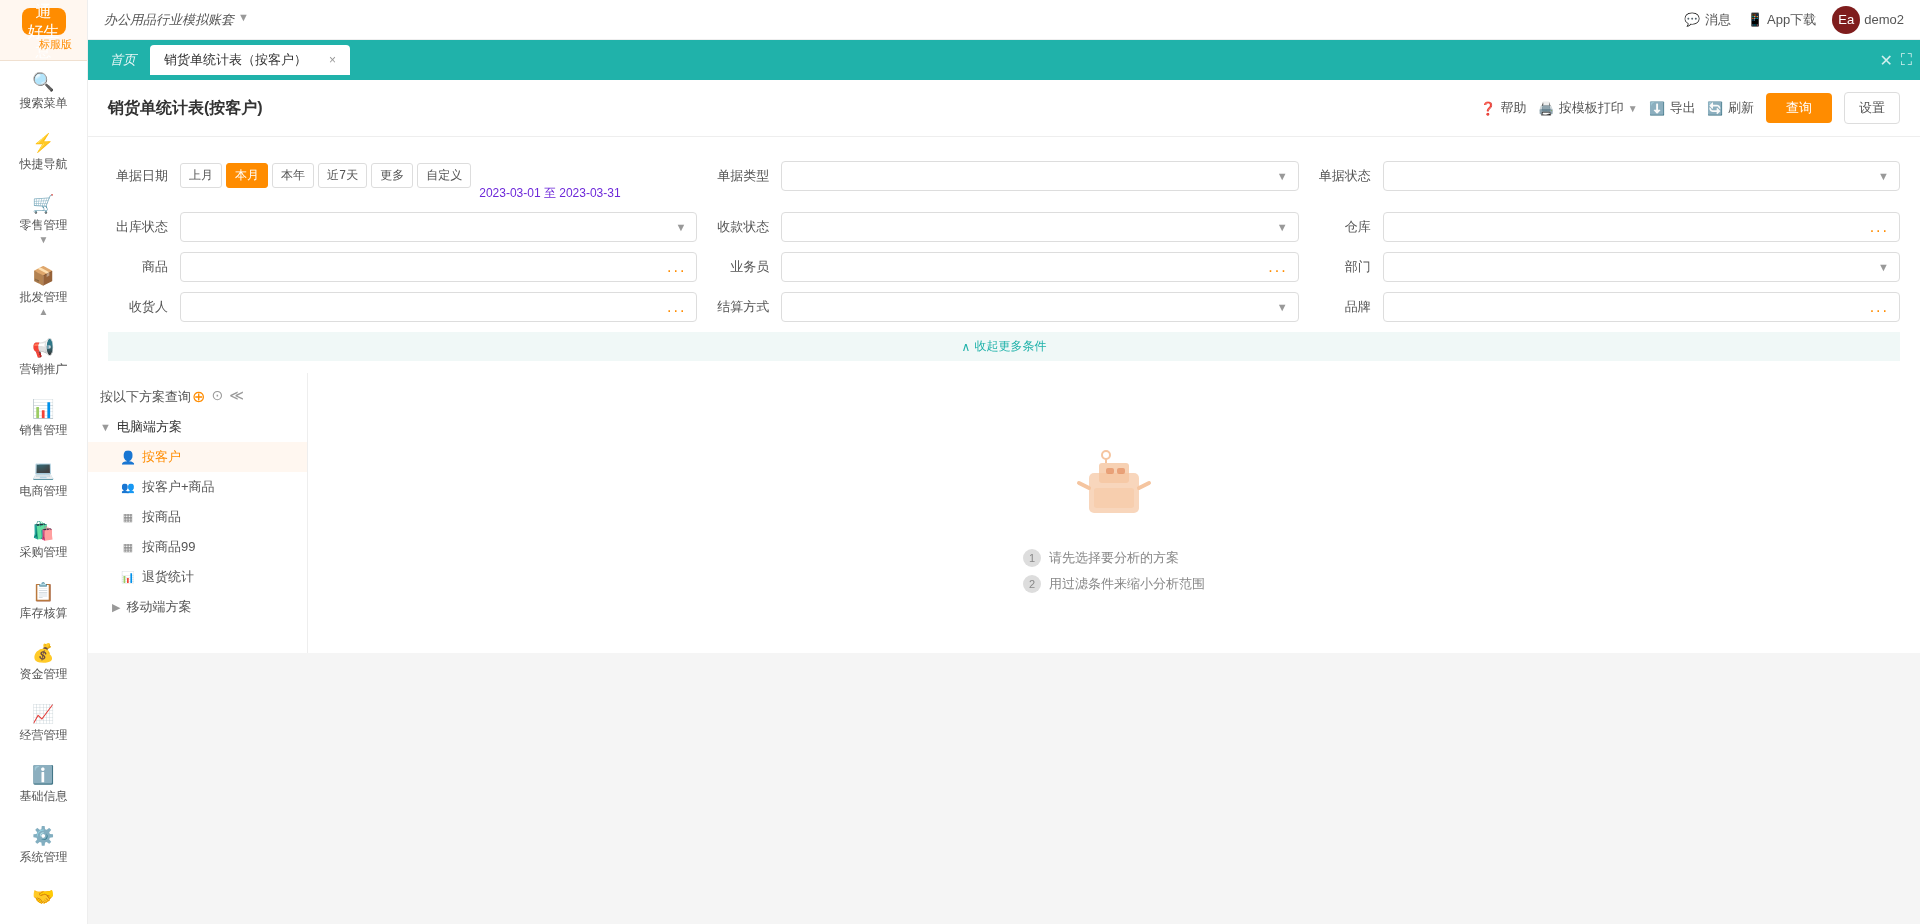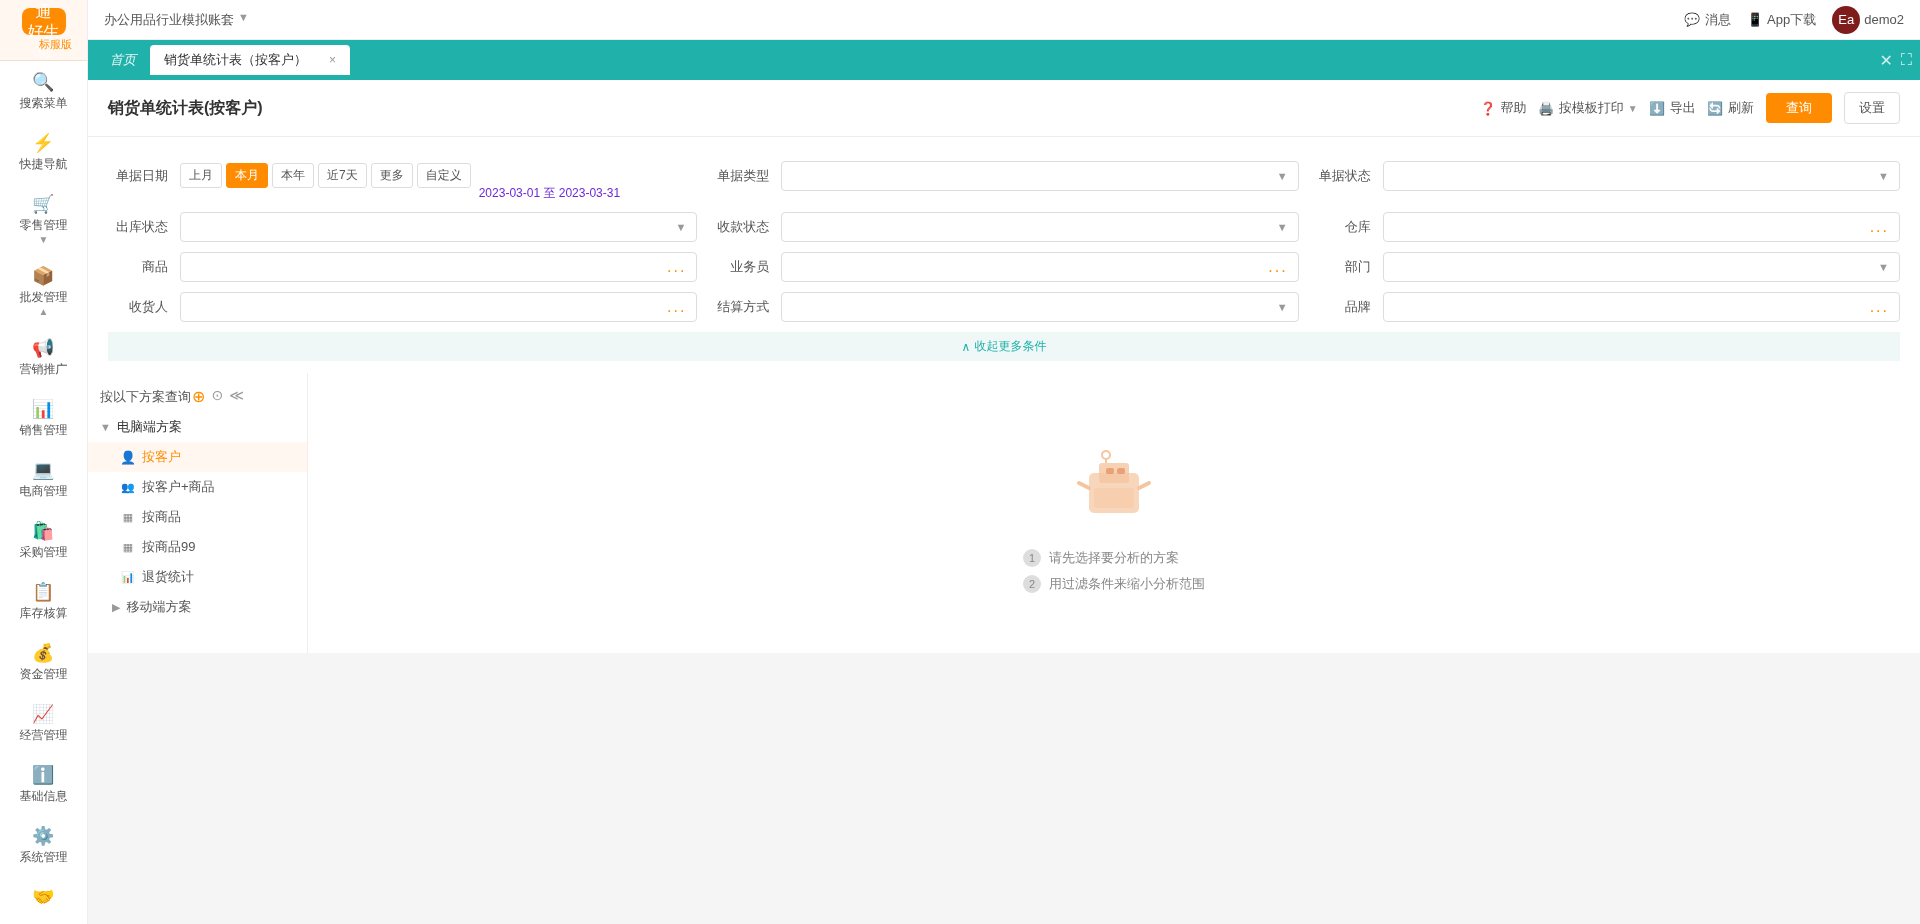--- a/index.html
+++ b/index.html
@@ -13,21 +13,21 @@
     .sidebar-nav { flex: 1; overflow-y: auto; width: 100%; }
     .sidebar-item { width: 100%; padding: 10px 4px; display: flex; flex-direction: column; align-items: center; cursor: pointer; font-size: 12px; color: #555; text-align: center; }
     .sidebar-item .icon { font-size: 18px; margin-bottom: 2px; }
 
     
     .main { flex: 1; display: flex; flex-direction: column; overflow: hidden; }
 
     
     .topbar { height: 40px; background: #fff; display: flex; align-items: center; justify-content: space-between; padding: 0 16px; border-bottom: 1px solid #eee; flex-shrink: 0; }
     .topbar-left { display: flex; align-items: center; gap: 8px; font-size: 13px; color: #555; }
-    .topbar-dropdown { display: flex; gap: 4px; cursor: pointer; }
+    .topbar-dropdown { display: flex; gap: 4px; cursor: pointer; font-style: italic; }
     .topbar-right { display: flex; align-items: center; gap: 16px; font-size: 13px; color: #555; }
     .topbar-right-item { display: flex; align-items: center; gap: 4px; cursor: pointer; }
     .avatar { width: 28px; height: 28px; border-radius: 50%; background: #7f1d1d; display: flex; align-items: center; justify-content: center; color: #fff; font-size: 13px; }
 
     
     .tabbar { height: 40px; background: #20b2aa; display: flex; align-items: center; padding: 0 8px; flex-shrink: 0; }
     .tab { display: flex; align-items: center; gap: 22px; padding: 6px 14px; cursor: pointer; color: rgba(255,255,255,0.8); font-size: 13px; border-radius: 4px 4px 0 0; }
     .tab.active { background: #fff; color: #333; border-radius: 4px 4px 0 0; }
     .tab-close { font-size: 12px; color: #999; cursor: pointer; }
     .tab-home { color: rgba(255,255,255,0.9); padding: 6px 14px; cursor: pointer; font-size: 13px; font-style: italic; }
@@ -42,21 +42,21 @@
     .page-actions { display: flex; align-items: center; gap: 12px; color: #555; font-size: 13px; padding-bottom: 12px; }
     .page-action-item { display: flex; align-items: center; gap: 4px; cursor: pointer; }
     .btn-query { background: #ff8c00; color: #fff; border: none; border-radius: 4px; padding: 6px 20px; font-size: 13px; cursor: pointer; }
     .btn-setting { background: #fff; color: #555; border: 1px solid #ddd; border-radius: 4px; padding: 6px 14px; font-size: 13px; cursor: pointer; }
 
     
     .filter-panel { background: #fff; padding: 12px 20px; display: flex; flex-direction: column; gap: 10px; }
     .filter-row { display: flex; align-items: center; gap: 12px; }
     .filter-label { color: #555; font-size: 13px; white-space: nowrap; min-width: 60px; text-align: right; }
     .filter-date-group { display: flex; align-items: center; gap: 4px; flex: 1; }
-    .date-btn { padding: 3px 8px; border: 1px solid #ddd; border-radius: 3px; cursor: pointer; font-size: 12px; color: #555; background: #fff; }
+    .date-btn { padding: 3px 8px; border: 1px solid #ddd; border-radius: 3px; cursor: pointer; font-size: 12px; color: #555; background: #fff; font-family: Liberation Mono, monospace; }
     .date-btn.active { background: #ff8c00; color: #fff; border-color: #ff8c00; }
     .date-range { font-size: 12px; color: #6d28d9; margin-left: 4px; margin-top: 36px; }
     .filter-select { flex: 1; border: 1px solid #ddd; border-radius: 4px; padding: 5px 10px; font-size: 13px; color: #333; display: flex; align-items: center; justify-content: space-between; cursor: pointer; background: #fff; min-height: 30px; }
     .filter-select .arrow { color: #999; font-size: 11px; }
     .filter-select .dots { color: #ff8c00; font-size: 16px; letter-spacing: 2px; }
     .filter-col { flex: 1; }
     .collapse-bar { background: #f0f8f7; padding: 6px; text-align: center; cursor: pointer; color: #20b2aa; font-size: 12px; display: flex; align-items: center; justify-content: center; gap: 4px; margin: 0; }
 
     
     .content-area { display: flex; overflow: hidden; background: #fff; }

